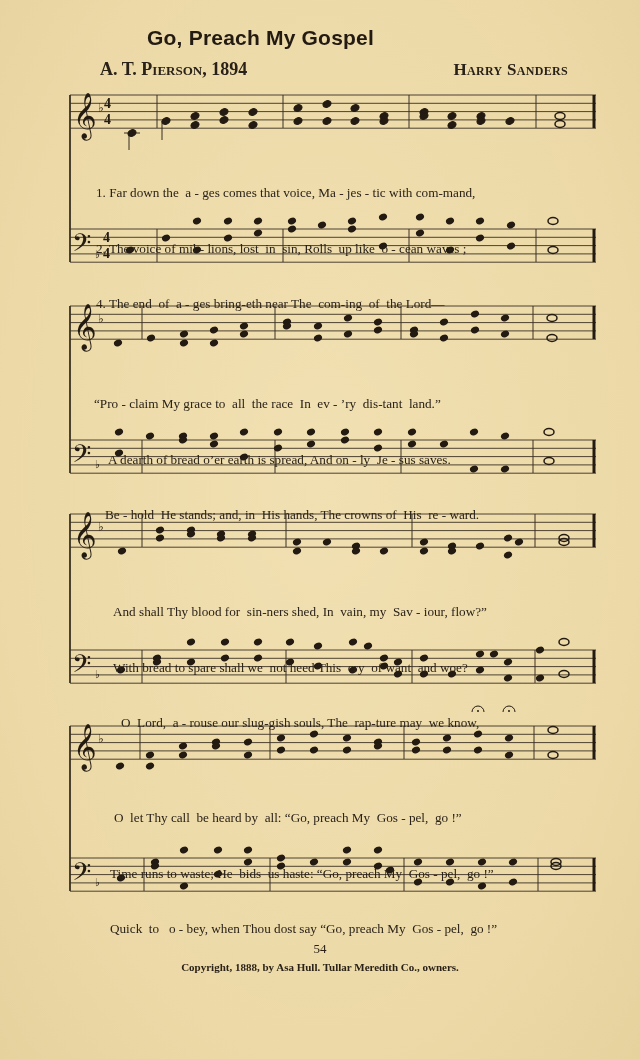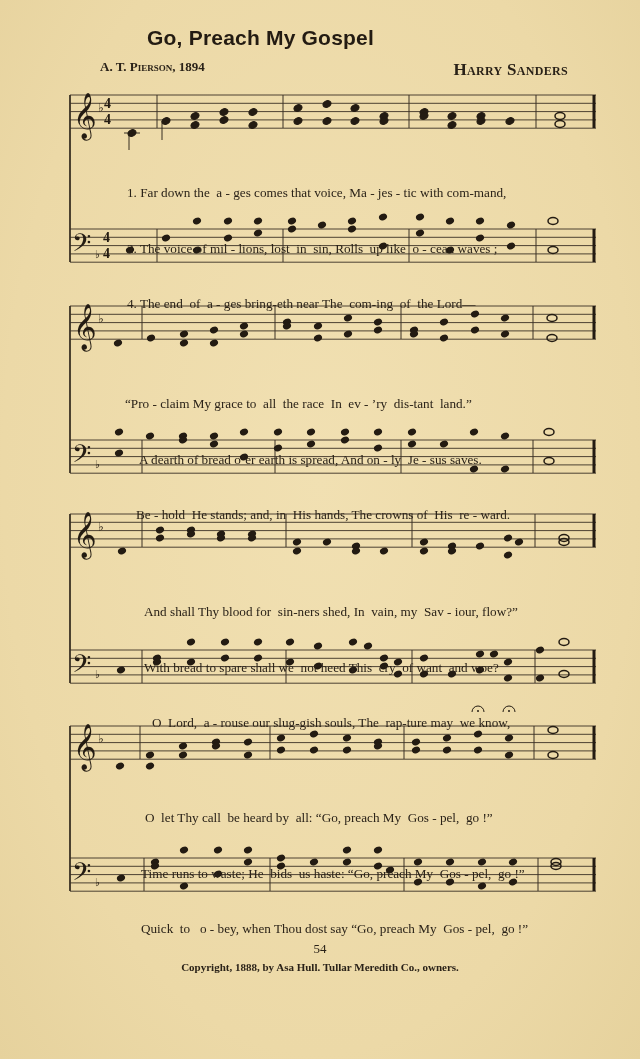--- a/index.html
+++ b/index.html
@@ -10,26 +10,26 @@
     color: #2a2218;
     position: relative;
   }
   .page { position: absolute; left: 0; top: 0; width: 640px; height: 1059px;
     background: radial-gradient(ellipse at 50% 45%, #f1e0b2 0%, #ecd9a7 70%, #e6d29d 100%); }
   .title {
     position: absolute; top: 26px; left: 0; width: 521px; text-align: center;
     font-family: "Liberation Sans", "DejaVu Sans", sans-serif;
     font-weight: bold; font-size: 21px; letter-spacing: 0.2px; color: #231b12;
   }
-  .author { position: absolute; top: 59px; left: 100px; font-size: 13px; font-weight: bold; color: #2a2218; }
+  .author { position: absolute; top: 59px; left: 100px; font-size: 18px; font-weight: bold; color: #2a2218; }
   .composer { position: absolute; top: 60px; right: 72px; font-size: 17px; font-weight: bold; color: #2a2218; letter-spacing: 0.3px; }
   .sc { font-variant: small-caps; }
   svg.music { position: absolute; left: 0; top: 0; }
   .lyrics { position: absolute; left: 96px; width: 500px; font-size: 13.2px; line-height: 18.5px; color: #2a2218; white-space: pre; }
-  .lyric-line { display: block; margin-left: 31px; }
+  .lyric-line { display: block; }
   .copyright { position: absolute; top: 921px; left: 0; width: 640px; text-align: center; font-size: 11px; font-weight: bold; color: #2a2218; margin-top: 40px; }
   .pagenum { position: absolute; top: 941px; left: 0; width: 640px; text-align: center; font-size: 13px; color: #2a2218; }
 </style>
 </head>
 <body>
 
 <div class="page">
 
   <div class="title">Go, Preach My Gospel</div>
   <div class="author sc">A. T. Pierson, 1894</div>

